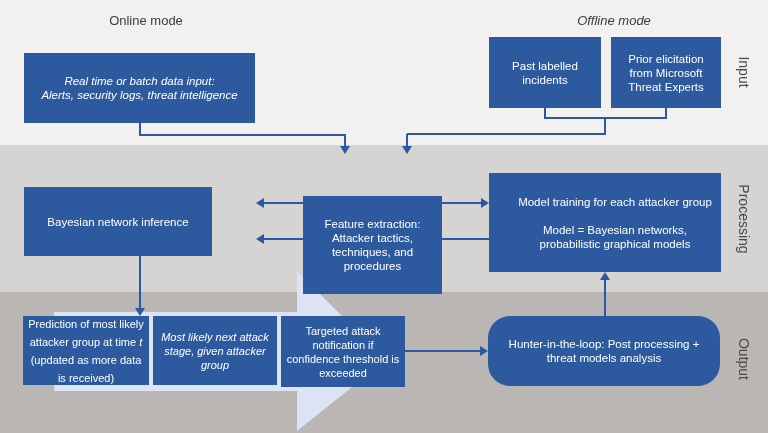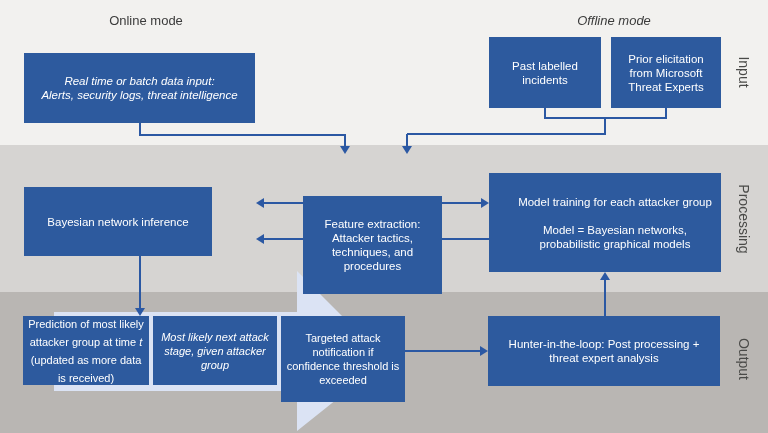--- a/index.html
+++ b/index.html
@@ -39,22 +39,22 @@
   .node .line{min-height:14px;line-height:14px;white-space:nowrap;}
   .node .para{line-height:18px;}
   #box-realtime   {left:24px;  top:53px;  width:231px; height:70px;font-style:italic;}
   #box-past       {left:489px; top:37px;  width:112px; height:71px;}
   #box-prior      {left:611px; top:37px;  width:110px; height:71px;}
   #box-feature    {left:303px; top:153px; width:139px; height:98px;margin-top:43px;}
   #box-bayesian   {left:24px;  top:187px; width:188px; height:69px;}
   #box-model      {left:489px; top:173px; width:232px; height:99px;padding-left:24px;}
   #box-prediction {left:23px;  top:316px; width:126px; height:69px; font-size:11px;}
   #box-nextstage  {left:153px; top:316px; width:124px; height:69px; font-size:11px;font-style:italic;}
-  #box-notification{left:281px;top:316px; width:124px; height:86px; font-size:11px;}
-  #box-hunter     {left:488px; top:316px; width:232px; height:70px;}
+  #box-notification{left:281px;top:316px; width:124px; height:71px; font-size:11px;}
+  #box-hunter     {left:488px; top:316px; width:232px; height:70px;border-radius:22px;}
 </style>
 </head>
 <body>
 
 <div id="stage">
 
   <div class="band" id="band-input"></div>
   <div class="band" id="band-processing"></div>
   <div class="band" id="band-output"></div>
 
@@ -137,16 +137,16 @@
     <div class="line">group</div>
   </div>
   <div class="node" id="box-notification">
     <div class="line">Targeted attack</div>
     <div class="line">notification if</div>
     <div class="line">confidence threshold is</div>
     <div class="line">exceeded</div>
   </div>
   <div class="node" id="box-hunter">
     <div class="line">Hunter-in-the-loop: Post processing +</div>
-    <div class="line">threat expert analysis</div>
+    <div class="line">threat models analysis</div>
   </div>
 
 </div>
 
 </body></html>

